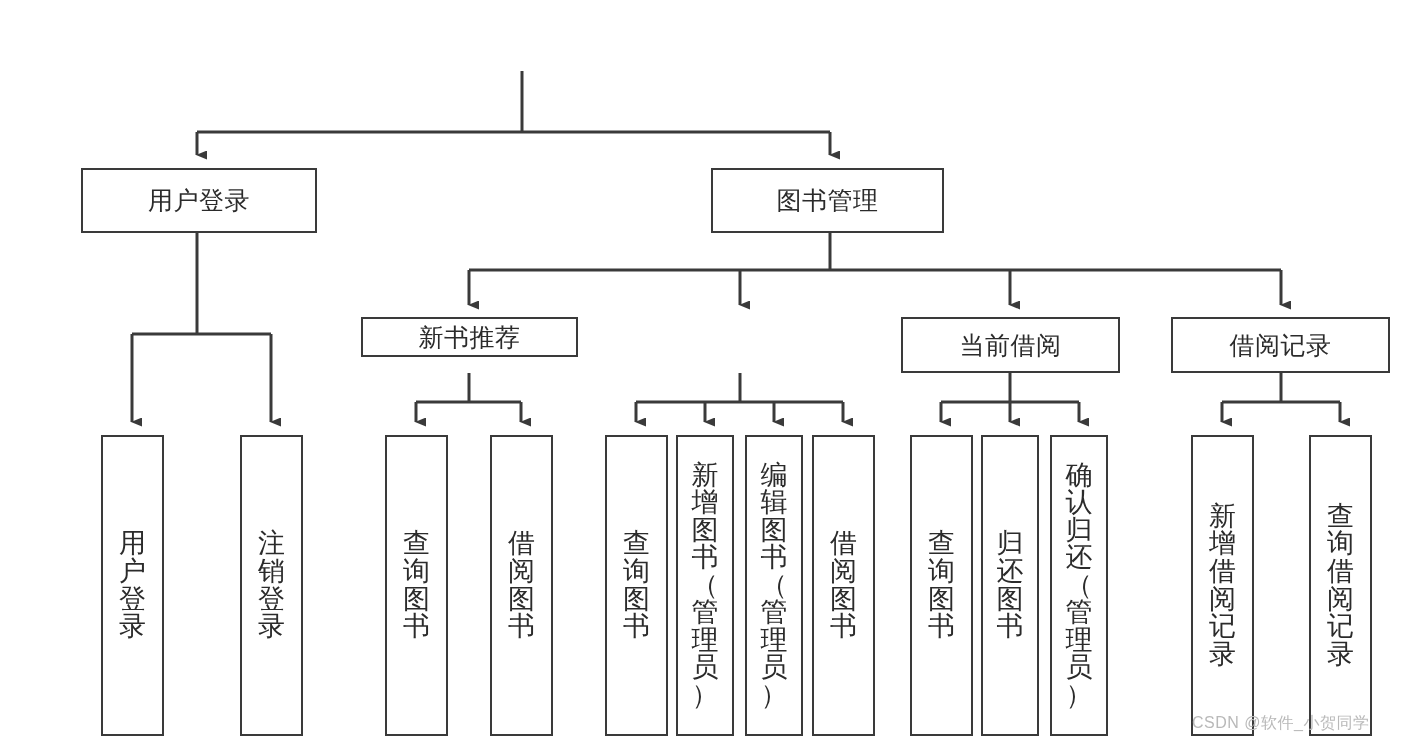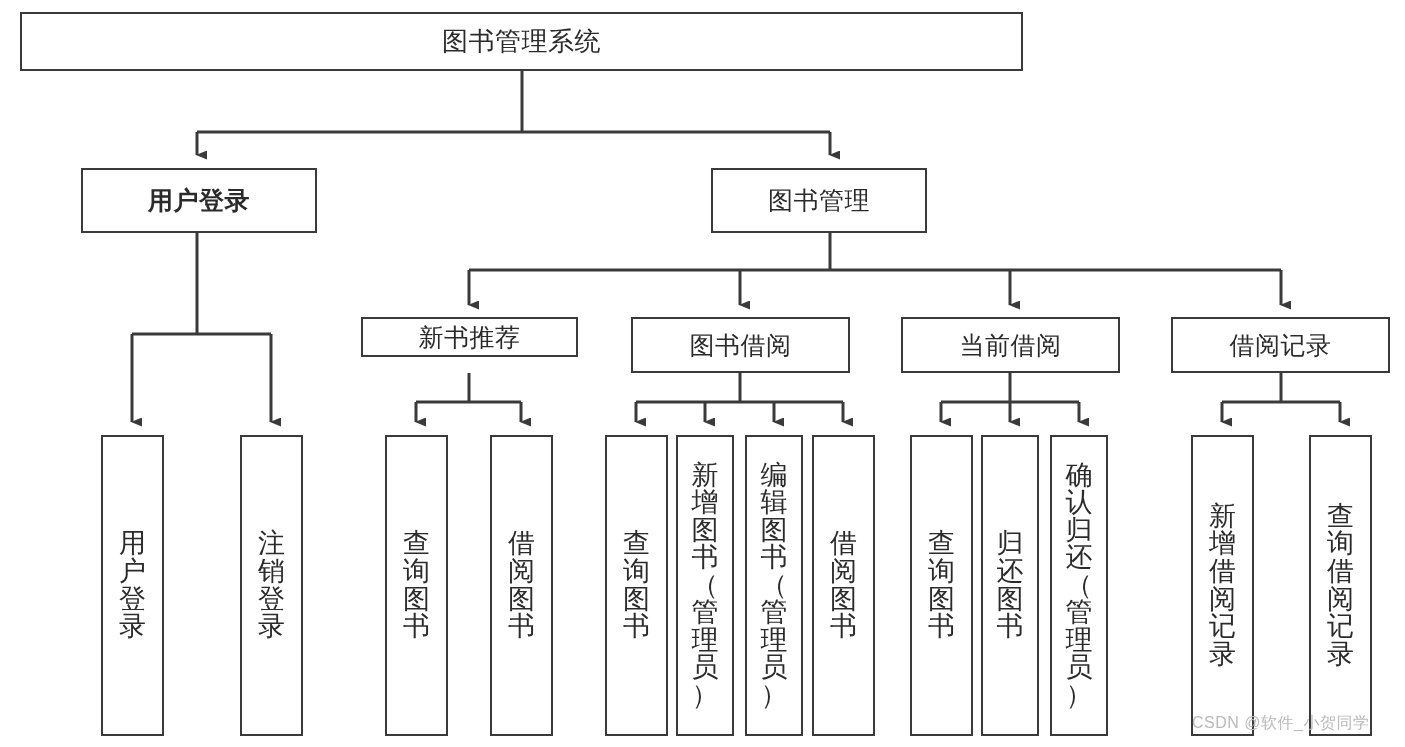--- a/index.html
+++ b/index.html
@@ -117,36 +117,30 @@
       <line x1="1010" y1="402" x2="1010" y2="422" marker-end="url(#arrowhead)"></line>
       <line x1="1079" y1="402" x2="1079" y2="422" marker-end="url(#arrowhead)"></line>
 
       <line x1="1281" y1="373" x2="1281" y2="402"></line>
       <line x1="1222" y1="402" x2="1340" y2="402"></line>
       <line x1="1222" y1="402" x2="1222" y2="422" marker-end="url(#arrowhead)"></line>
       <line x1="1340" y1="402" x2="1340" y2="422" marker-end="url(#arrowhead)"></line>
     </g>
   </svg>
 
-  <div class="node horiz" id="node-root" style="left:20px; top:12px; width:1003px; height:59px;">
-    <span class="label">图书管理系统</span>
-  </div>
-
-  <div class="node horiz" style="left:81px; top:168px; width:236px; height:65px;font-weight:bold;">
+
+  <div class="node horiz" style="left:81px; top:168px; width:236px; height:65px;">
     <span class="label">用户登录</span>
   </div>
-  <div class="node horiz" style="left:711px; top:168px; width:216px; height:65px;">
+  <div class="node horiz" style="left:711px; top:168px; width:233px; height:65px;">
     <span class="label">图书管理</span>
   </div>
 
   <div class="node horiz" style="left:361px; top:317px; width:217px; height:40px;">
     <span class="label">新书推荐</span>
-  </div>
-  <div class="node horiz" style="left:631px; top:317px; width:219px; height:56px;">
-    <span class="label">图书借阅</span>
   </div>
   <div class="node horiz" style="left:901px; top:317px; width:219px; height:56px;">
     <span class="label">当前借阅</span>
   </div>
   <div class="node horiz" style="left:1171px; top:317px; width:219px; height:56px;">
     <span class="label">借阅记录</span>
   </div>
 
   <div class="node vert" style="left:101px; top:435px; width:63px; height:301px;">
     <span class="label">用

